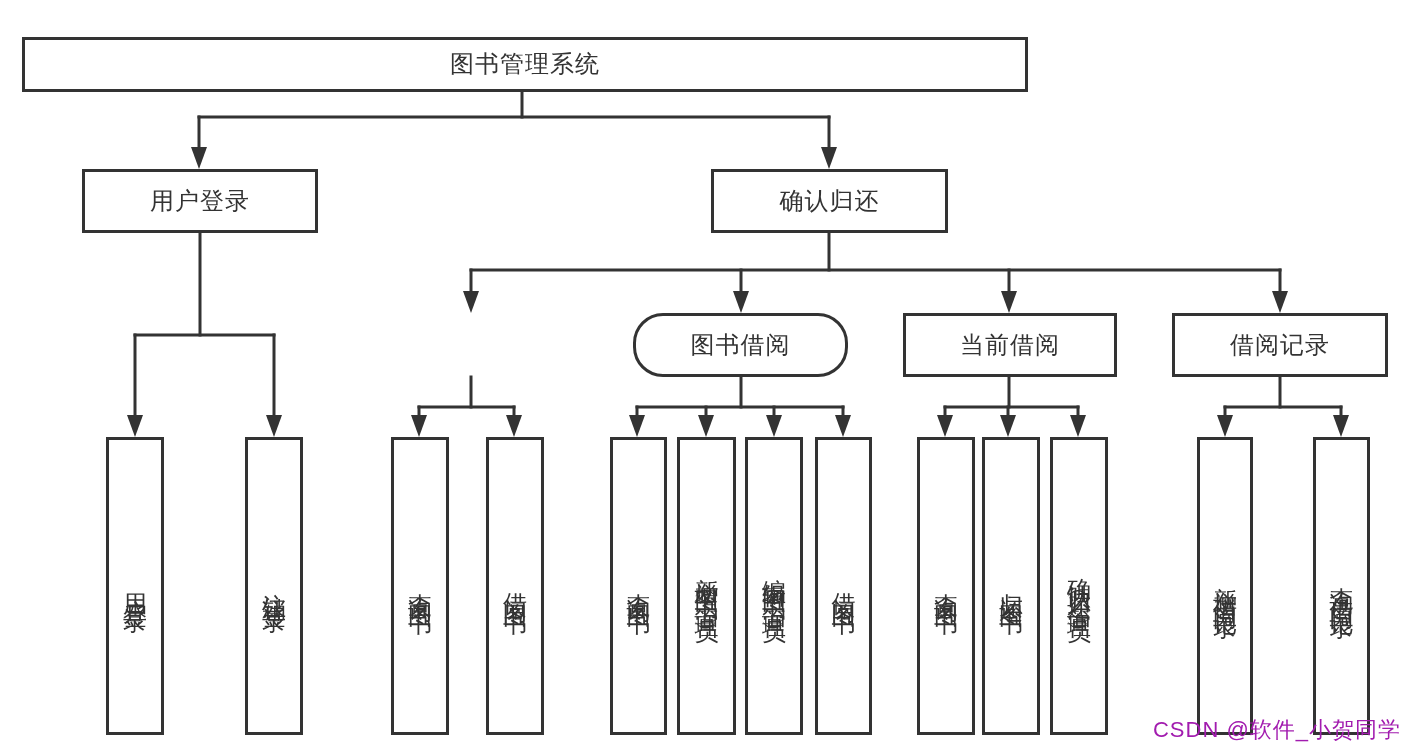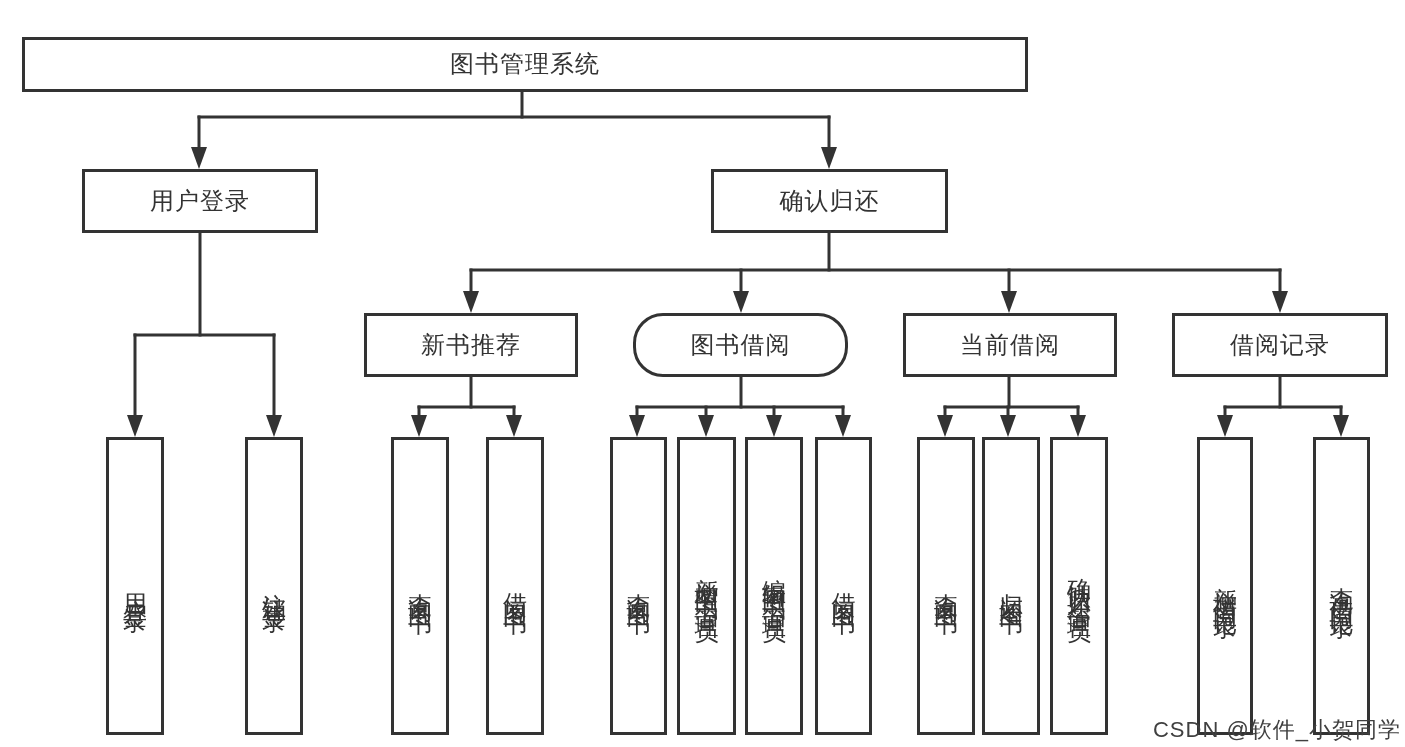--- a/index.html
+++ b/index.html
@@ -42,21 +42,21 @@
     font-size: 24px;
     letter-spacing: 6px;
     line-height: 1.0;
   }
   .watermark {
     position: absolute;
     right: 4px;
     bottom: 2px;
     font-size: 22px;
     letter-spacing: 1px;
-    color: #404040;
+    color: #a21caf;
     white-space: nowrap;
   }
 </style>
 </head>
 <body>
 
 <div class="canvas">
 
   <svg class="connectors" viewBox="0 0 1405 747" xmlns="http://www.w3.org/2000/svg">
     <g fill="none" stroke-width="3" stroke-linecap="square" stroke="#333333">
@@ -131,23 +131,20 @@
     <span>图书管理系统</span>
   </div>
 
   <div class="node" style="left:82px; top:169px; width:236px; height:64px;">
     <span>用户登录</span>
   </div>
   <div class="node" style="left:711px; top:169px; width:237px; height:64px;">
     <span>确认归还</span>
   </div>
 
-  <div class="node" style="left:364px; top:313px; width:214px; height:64px;">
-    <span>新书推荐</span>
-  </div>
   <div class="node" style="left:633px; top:313px; width:215px; height:64px;border-radius:30px;">
     <span>图书借阅</span>
   </div>
   <div class="node" style="left:903px; top:313px; width:214px; height:64px;">
     <span>当前借阅</span>
   </div>
   <div class="node" style="left:1172px; top:313px; width:216px; height:64px;text-align:center;">
     <span>借阅记录</span>
   </div>
 

